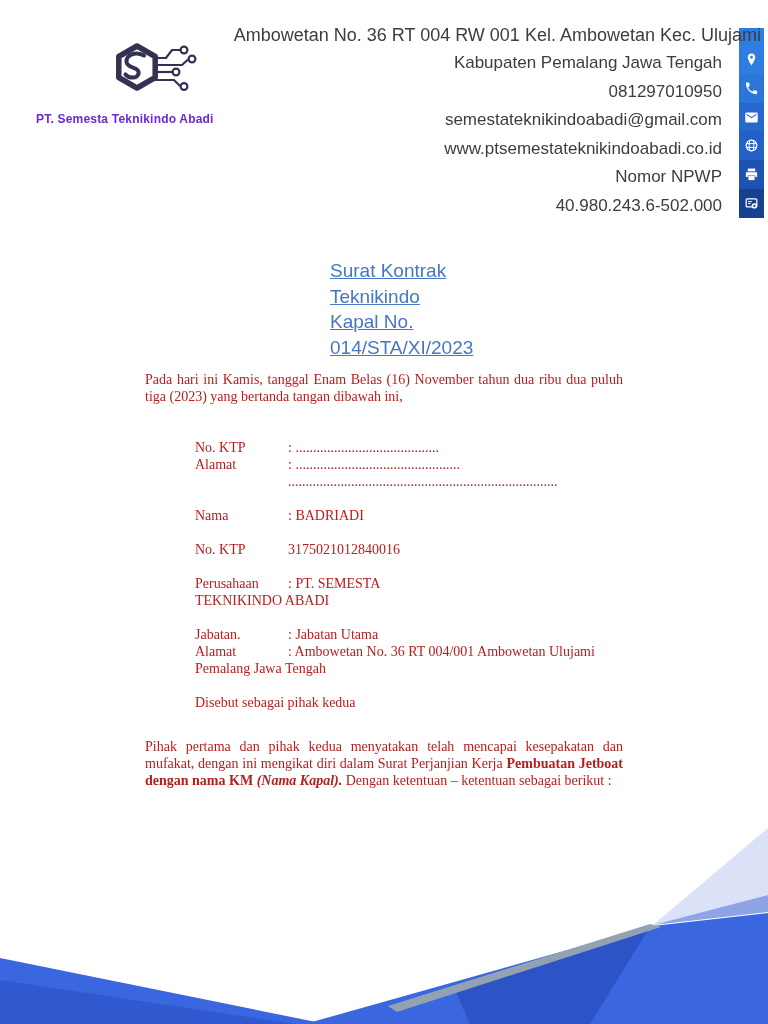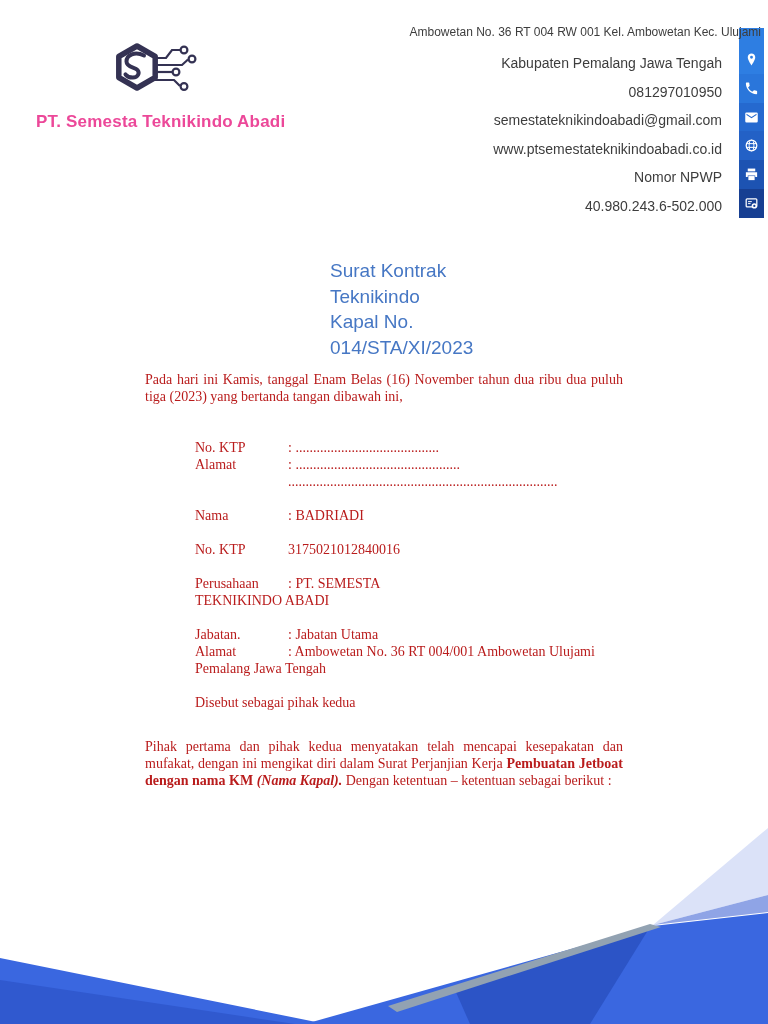--- a/index.html
+++ b/index.html
@@ -5,33 +5,33 @@
   html,body{margin:0;padding:0;background:#e8e8e8;}
   .page{
     position:relative;width:768px;height:1024px;margin:0 auto;
     background:#ffffff;overflow:hidden;
     font-family:"Liberation Sans",sans-serif;
   }
   
   .logo{position:absolute;left:110px;top:40px;width:100px;height:72px;}
   .company-name{
     position:absolute;left:36px;top:112px;width:260px;
-    font-size:17px;font-weight:bold;color:#ec4899;letter-spacing:.2px;
+    font-size:12px;font-weight:bold;color:#6d28d9;letter-spacing:.2px;
   }
   .address-overlay{
     position:absolute;top:25px;right:7px;z-index:5;
-    font-size:12px;color:#3d3d3d;white-space:nowrap;
+    font-size:18px;color:#3d3d3d;white-space:nowrap;
   }
   .contact-lines{
     position:absolute;top:49px;right:46px;z-index:4;
     width:420px;text-align:right;
   }
   .contact-line{
     height:28.5px;line-height:28.5px;
-    font-size:14px;color:#3d3d3d;white-space:nowrap;
+    font-size:17px;color:#3d3d3d;white-space:nowrap;
   }
   .icon-strip{
     position:absolute;left:739px;top:28px;width:25px;height:190px;z-index:1;
     display:flex;flex-direction:column;
   }
   .strip-seg{flex:1;display:flex;align-items:center;justify-content:center;}
   .strip-seg.sliver{flex:0 0 17px;}
   .strip-seg svg{width:15px;height:15px;display:block;}
   
   .doc-title{
@@ -140,21 +140,21 @@
           <svg viewBox="0 0 24 24">
             <rect x="3.5" y="4.5" width="17" height="13" rx="1.5" fill="none" stroke="#fff" stroke-width="2"></rect>
             <path d="M6.5 9h6M6.5 12.2h4" stroke="#fff" stroke-width="1.6"></path>
             <circle cx="16.5" cy="15.8" r="4.3" fill="#fff"></circle>
             <circle cx="16.5" cy="15.8" r="1.8" fill="#173f92"></circle>
           </svg>
         </div>
       </div>
   </div>
 
-  <div class="doc-title" style="color: rgb(70, 119, 196);">
+  <div class="doc-title" style="color: rgb(70, 119, 196); text-decoration: underline;">
       <div>Surat Kontrak</div>
       <div>Teknikindo</div>
       <div>Kapal No.</div>
       <div>014/STA/XI/2023</div>
     </div>
 
   <div class="doc-body">
     <p class="opening">Pada hari ini Kamis, tanggal Enam Belas (16) November tahun dua ribu dua puluh tiga (2023) yang bertanda tangan dibawah ini,</p>
     <div class="detail-rows">
         <div class="drow spacer"></div>

